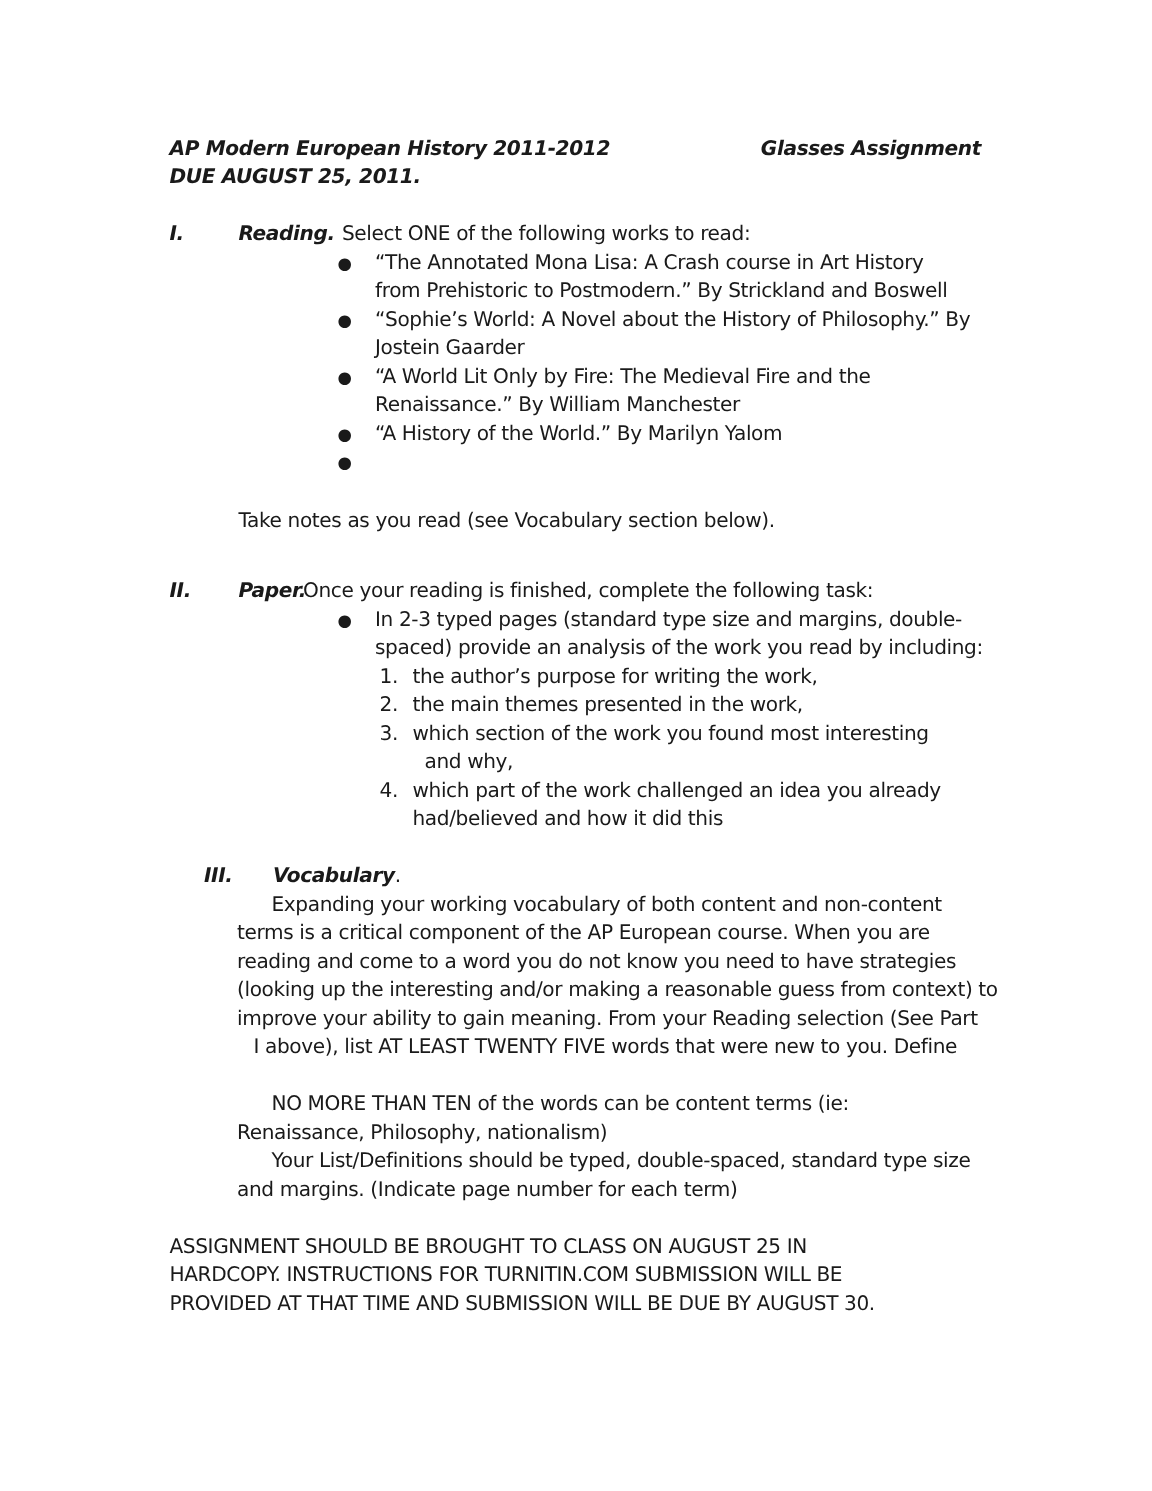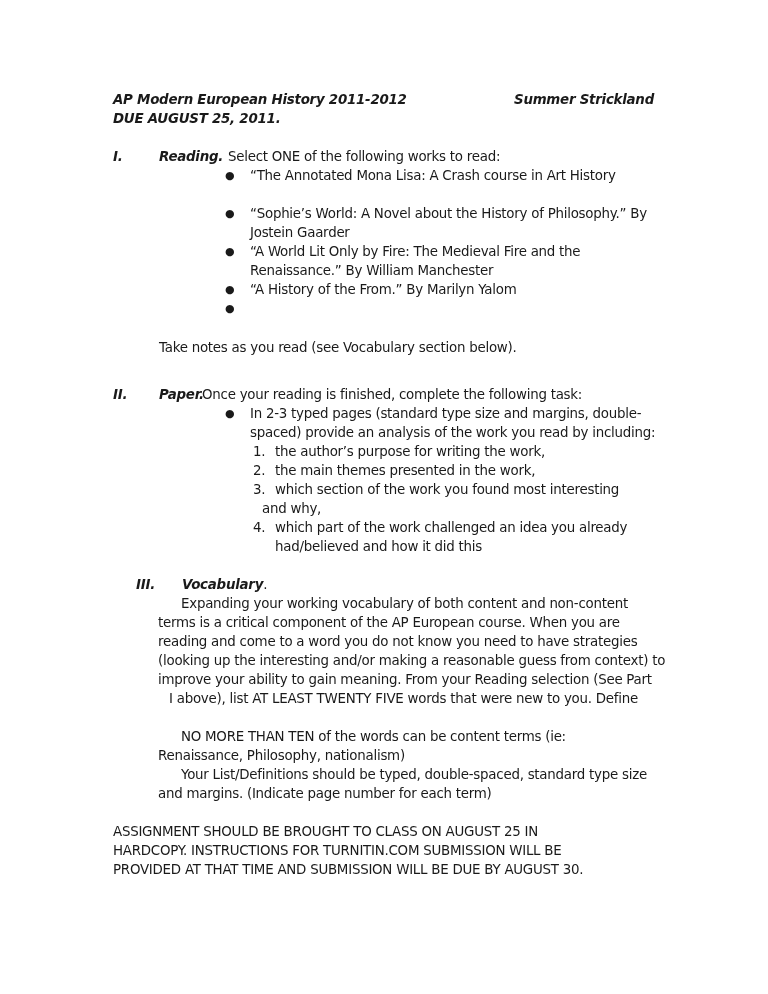--- a/index.html
+++ b/index.html
@@ -10,39 +10,40 @@
     .bi { font-weight: bold; font-style: italic; }
     .bullet { position: absolute; font-size: 11px; }
   </style>
 </head>
 <body>
 
 <div class="page">
 
   <div class="abs bi" style="left:113px; top:90px;">AP Modern European History 2011-2012</div>
   <div class="abs bi" style="left:113px; top:109px;">DUE AUGUST 25, 2011.</div>
-  <div class="abs bi" style="left:476px; top:90px; width:178px; text-align:right;">Summer Strickland</div>
+  <div class="abs bi" style="left:476px; top:90px; width:178px; text-align:right;">Glasses Assignment</div>
 
   <div class="abs bi" style="left:113px; top:147px;">I.</div>
   <div class="abs bi" style="left:159px; top:147px;">Reading.</div>
   <div class="abs" style="left:228px; top:147px;">Select ONE of the following works to read:</div>
 
   <span class="bullet" style="left:225px; top:166px;">●</span>
   <div class="abs" style="left:250px; top:166px;">“The Annotated Mona Lisa:  A Crash course in Art History</div>
+  <div class="abs" style="left:250px; top:185px;">from Prehistoric to Postmodern.”  By Strickland and Boswell</div>
 
   <span class="bullet" style="left:225px; top:204px;">●</span>
   <div class="abs" style="left:250px; top:204px;">“Sophie’s World: A Novel about the History of Philosophy.”  By</div>
   <div class="abs" style="left:250px; top:223px;">Jostein Gaarder</div>
 
   <span class="bullet" style="left:225px; top:242px;">●</span>
   <div class="abs" style="left:250px; top:242px;">“A World Lit Only by Fire:  The Medieval Fire and the</div>
   <div class="abs" style="left:250px; top:261px;">Renaissance.” By William Manchester</div>
 
   <span class="bullet" style="left:225px; top:280px;">●</span>
-  <div class="abs" style="left:250px; top:280px;">“A History of the From.”  By Marilyn Yalom</div>
+  <div class="abs" style="left:250px; top:280px;">“A History of the World.”  By Marilyn Yalom</div>
 
   <span class="bullet" style="left:225px; top:299px;">●</span>
 
   <div class="abs" style="left:159px; top:338px;">Take notes as you read (see Vocabulary section below).</div>
 
   <div class="abs bi" style="left:113px; top:385px;">II.</div>
   <div class="abs bi" style="left:159px; top:385px;">Paper.</div>
   <div class="abs" style="left:202px; top:385px;">Once your reading is finished, complete the following task:</div>
 
   <span class="bullet" style="left:225px; top:404px;">●</span>
@@ -50,21 +51,21 @@
   <div class="abs" style="left:250px; top:423px;">spaced) provide an analysis of the work you read by including:</div>
 
   <div class="abs" style="left:253px; top:442px;">1.</div>
   <div class="abs" style="left:275px; top:442px;">the author’s purpose for writing the work,</div>
 
   <div class="abs" style="left:253px; top:461px;">2.</div>
   <div class="abs" style="left:275px; top:461px;">the main themes presented in the work,</div>
 
   <div class="abs" style="left:253px; top:480px;">3.</div>
   <div class="abs" style="left:275px; top:480px;">which section of the work you found most interesting</div>
-  <div class="abs" style="left:262px; top:499px;">and why,</div>
+  <div class="abs" style="left:283px; top:499px;">and why,</div>
 
   <div class="abs" style="left:253px; top:518px;">4.</div>
   <div class="abs" style="left:275px; top:518px;">which part of the work challenged an idea you already</div>
   <div class="abs" style="left:275px; top:537px;">had/believed and how it did this</div>
 
   <div class="abs bi" style="left:136px; top:575px;">III.</div>
   <div class="abs" style="left:182px; top:575px;"><span class="bi">Vocabulary</span><span>.</span></div>
 
   <div class="abs" style="left:181px; top:594px;">Expanding your working vocabulary of both content and non-content</div>
   <div class="abs" style="left:158px; top:613px;">terms is a critical component of the AP European course.  When you are</div>

